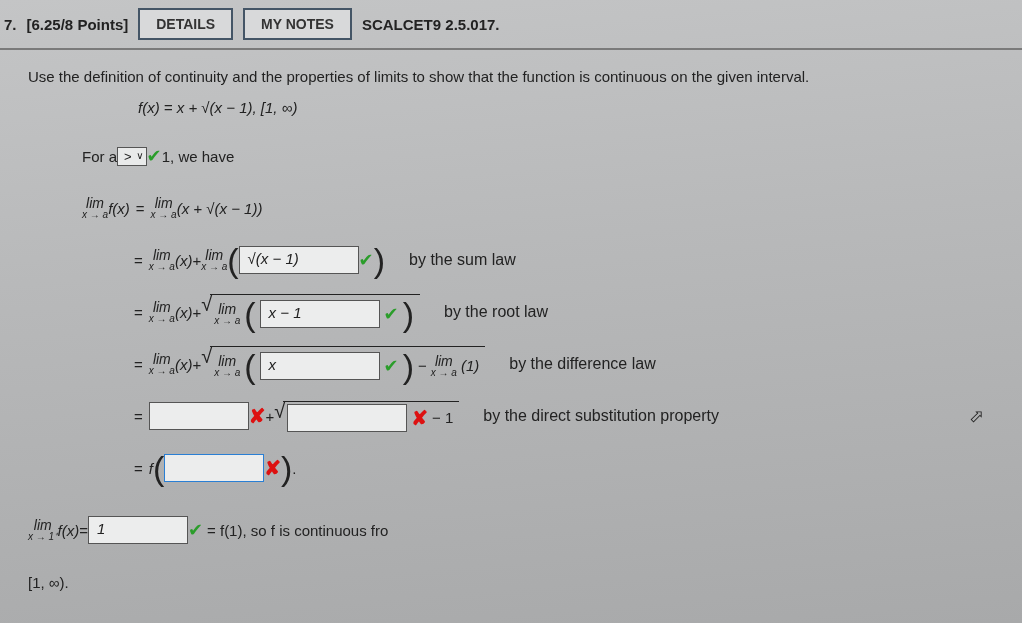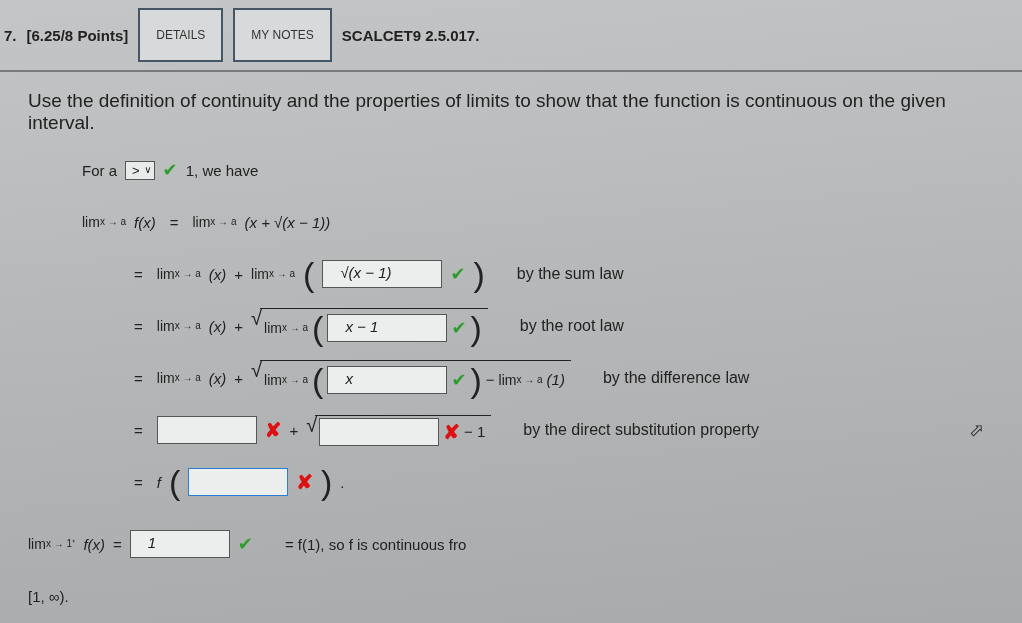--- a/index.html
+++ b/index.html
@@ -15,52 +15,52 @@
     display: flex;
     align-items: center;
     gap: 10px;
     padding: 8px 4px 8px 4px;
     border-bottom: 2px solid #7a7a7a;
   }
   .q-label { font-weight: 700; font-size: 15px; }
   .hdr-btn {
     border: 2px solid #456;
     background: #d8d9da;
-    padding: 18px 16px;
-    font-weight: 400;
-    font-size: 12px;
+    padding: 6px 16px;
+    font-weight: 700;
+    font-size: 14px;
     color: #333;
     cursor: pointer;
   }
   .ref-code { font-weight: 700; font-size: 15px; }
   .content { padding: 18px 28px 10px 28px; }
-  .prompt { font-size: 19px; margin-bottom: 14px; }
+  .prompt { font-size: 15px; margin-bottom: 14px; }
   .func-def { margin-left: 110px; font-style: italic; font-size: 15px; margin-bottom: 18px; }
-  .row { display: flex; align-items: center; gap: 8px; font-size: 15px; margin: 8px 0; min-height: 44px;}
+  .row { display: flex; align-items: center; gap: 0; font-size: 15px; margin: 8px 0; min-height: 44px;}
   .ck { color: #2a9d2a; font-size: 18px; }
   .xx { color: #d11; font-size: 20px; font-weight:700;}
   .sel {
     border: 1px solid #555;
     background: #e9eaea;
     padding: 1px 14px 1px 6px;
     font-size: 13px;
     position: relative;
   }
   .sel::after { content: "∨"; font-size:10px; position:absolute; right:2px; top:2px;}
-  .lim { display:inline-flex; flex-direction:row; align-items:center; line-height:1;}
+  .lim { display:inline-flex; flex-direction:column; align-items:center; font-style:italic; line-height:1;}
   .lim .top{font-size:14px;}
   .lim .bot{font-size:10px;}
   .eq { margin: 0 6px; }
   .ansbox {
     display:inline-block;
     min-width: 120px;
     height: 28px;
     border: 1px solid #555;
     background: #eceded;
-    padding: 3px 17px;
+    padding: 3px 8px;
     font-style: italic;
     font-size: 15px;
     vertical-align: middle;
   }
   .ansbox.blue { border:1px solid #2a7fd4; }
   .ansbox.sm { min-width: 100px; }
   .sqrt-wrap { display:inline-flex; align-items:flex-start; }
   .sqrt-sym { font-size:20px; line-height:1; margin-right:-2px;}
   .sqrt-bar { border-top: 1.5px solid #222; padding: 2px 6px 0 4px; display:inline-flex; align-items:center; gap:4px;}
   .paren { font-size: 34px; font-weight: 300; line-height:1; }
@@ -78,20 +78,21 @@
   <span class="q-label">[6.25/8 Points]</span>
   <button class="hdr-btn">DETAILS</button>
   <button class="hdr-btn">MY NOTES</button>
   <span class="ref-code">SCALCET9 2.5.017.</span>
 </div>
 
 <div class="content">
 
   <div class="prompt">Use the definition of continuity and the properties of limits to show that the function is continuous on the given interval.</div>
 
+  <div class="func-def">f(x) = x + √(x − 1),   [1, ∞)</div>
 
   <div class="row indent">
     <span>For a</span>
     <span class="sel">&gt;</span>
     <span class="ck">✔</span>
     <span>1, we have</span>
   </div>
 
   <div class="row indent">
     <span class="lim">
@@ -209,20 +210,20 @@
 
   <div class="row" style="margin-top:18px;">
     <span class="lim">
       <span class="top">lim</span>
       <span class="bot">x → 1⁺</span>
     </span>
     <span class="fit">f(x)</span>
     <span>=</span>
     <span class="ansbox sm">1</span>
     <span class="ck">✔</span>
-    <span style="margin-left:24px;">= f(1), so f is continuous fro</span>
+    <span style="margin-left:4px;">= f(1), so f is continuous fro</span>
   </div>
 
   <div class="row">
     <span>[1, ∞).</span>
   </div>
 
 </div>
 
 </body></html>

